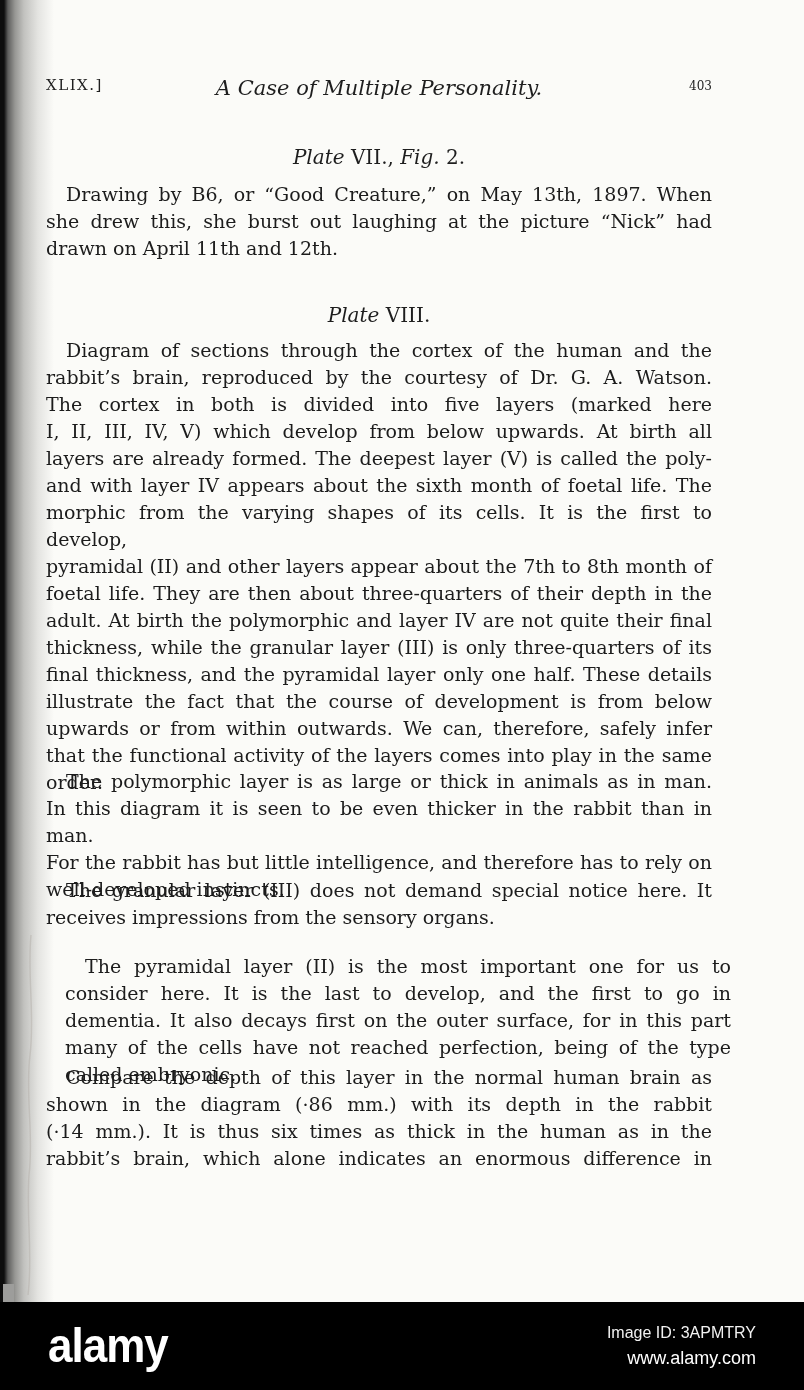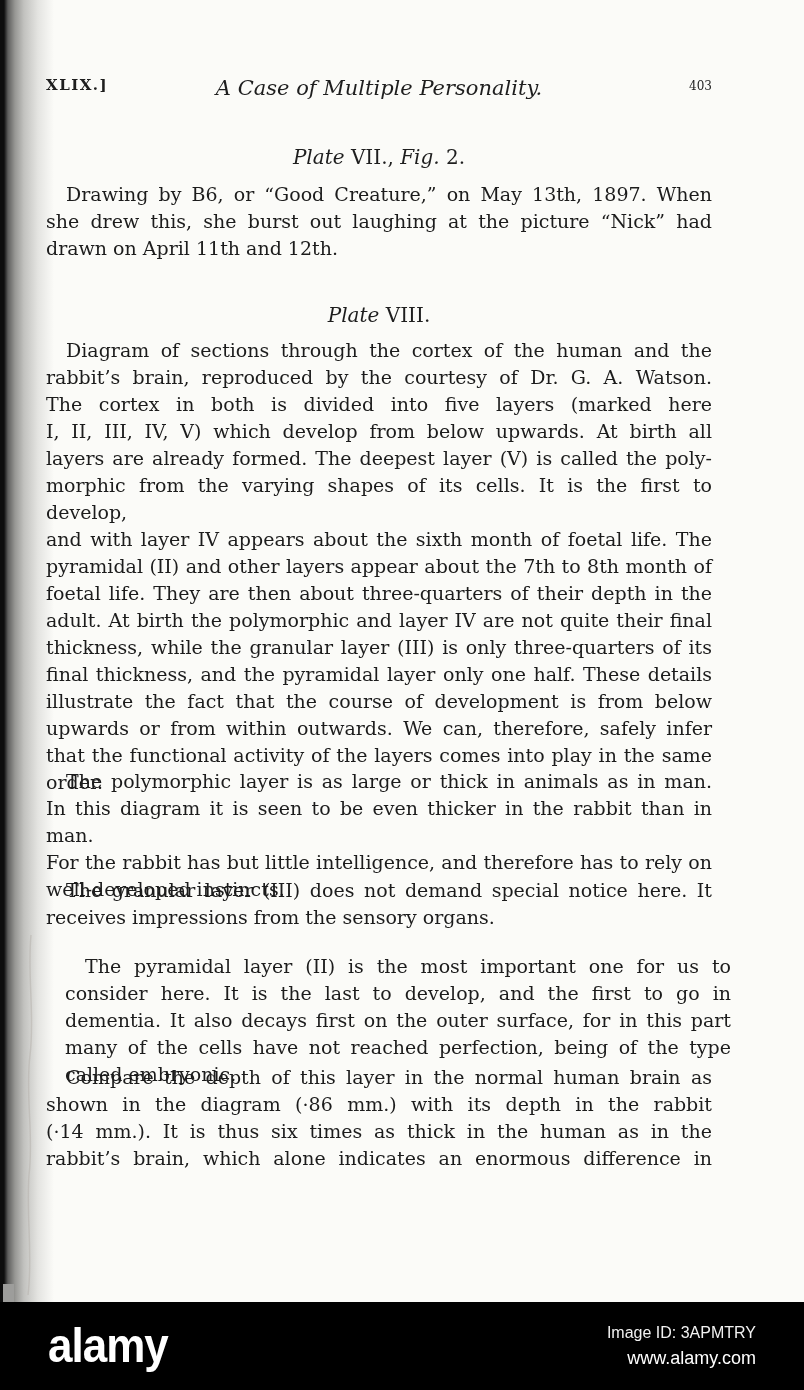--- a/index.html
+++ b/index.html
@@ -35,21 +35,21 @@
     position: absolute;
     left: 46px; top: 0;
     width: 666px;
     color: #1e1e1e;
   }
   .running-head {
     position: absolute; top: 76px; left: 0; right: 0;
     display: flex; justify-content: space-between; align-items: baseline;
   }
   .rh-left {
-    font-size: 15px; letter-spacing: 1.5px; font-weight: bold;
+    font-size: 15px; letter-spacing: 1.5px; font-weight: normal;
   }
   .rh-title {
     position: absolute; left: 0; right: 0; text-align: center;
     font-style: italic; font-size: 21px;
   }
   .rh-num { font-size: 12px; }
   .plate-heading {
     position: absolute; left: 0; right: 0; text-align: center;
     font-size: 20px;
   }
@@ -129,22 +129,22 @@
     <div class="plate-heading ph8">
       <span class="it">Plate</span><span> VIII.</span>
     </div>
 
     <div class="para p2">
         <div class="tline">Diagram of sections through the cortex of the human and the</div>
         <div class="tline">rabbit’s brain, reproduced by the courtesy of Dr. G. A. Watson.</div>
         <div class="tline">The cortex in both is divided into five layers (marked here</div>
         <div class="tline">I, II, III, IV, V) which develop from below upwards.  At birth all</div>
         <div class="tline">layers are already formed.  The deepest layer (V) is called the poly-</div>
+        <div class="tline">and with layer IV appears about the sixth month of foetal life.  The</div>
         <div class="tline">morphic from the varying shapes of its cells.  It is the first to develop,</div>
-        <div class="tline">and with layer IV appears about the sixth month of foetal life.  The</div>
         <div class="tline">pyramidal (II) and other layers appear about the 7th to 8th month of</div>
         <div class="tline">foetal life.  They are then about three-quarters of their depth in the</div>
         <div class="tline">adult.  At birth the polymorphic and layer IV are not quite their final</div>
         <div class="tline">thickness, while the granular layer (III) is only three-quarters of its</div>
         <div class="tline">final thickness, and the pyramidal layer only one half.  These details</div>
         <div class="tline">illustrate the fact that the course of development is from below</div>
         <div class="tline">upwards or from within outwards.  We can, therefore, safely infer</div>
         <div class="tline">that the functional activity of the layers comes into play in the same</div>
         <div class="tline tlast">order.</div>
       </div>

